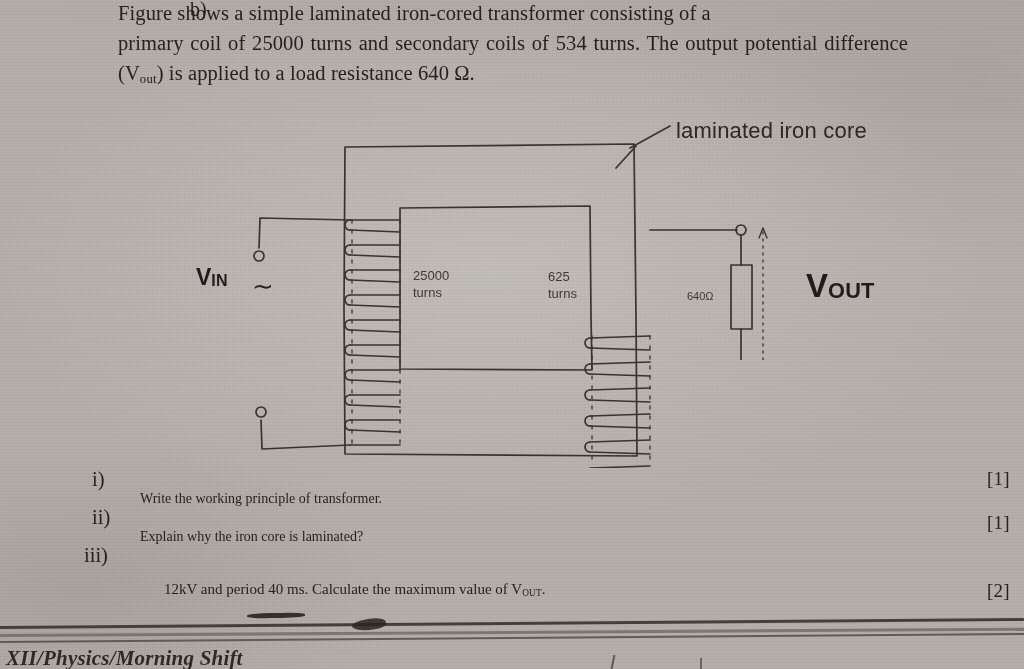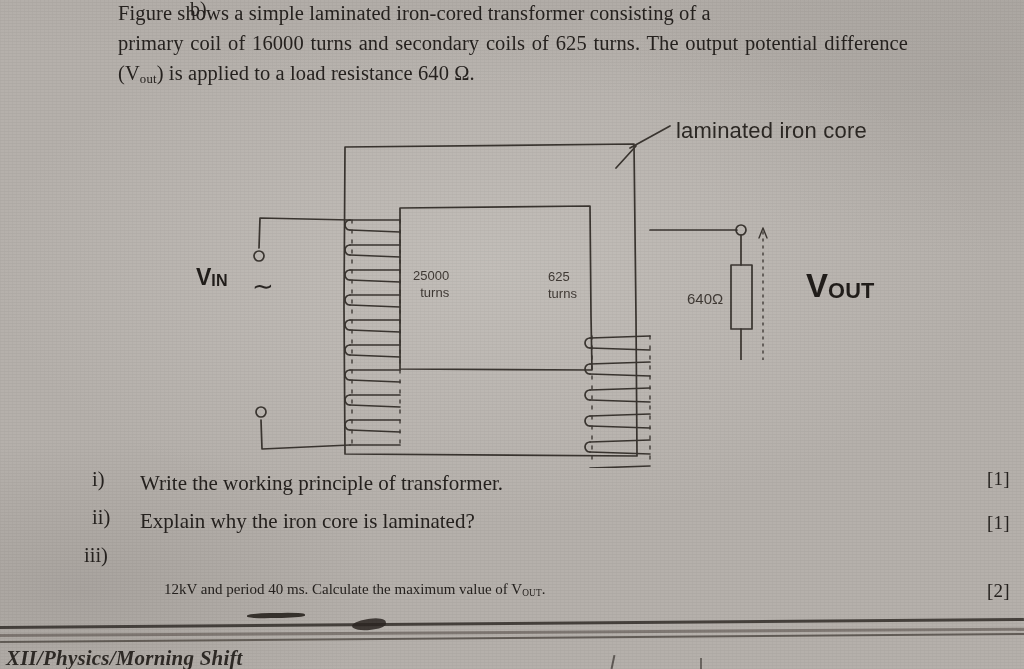--- a/index.html
+++ b/index.html
@@ -61,33 +61,33 @@
   .lbl-turns{
     position:absolute;
     font-family:"Liberation Sans",sans-serif;
     font-size:13px;color:#403a35;line-height:17px;
   }
   .lbl-p{left:413px;top:267px;}
   .lbl-s{left:548px;top:268px;}
   .lbl-res{
     position:absolute;left:687px;top:290px;
     font-family:"Liberation Sans",sans-serif;
-    font-size:15px;color:#403a35;
+    font-size:11px;color:#403a35;
   }
 
   
   .items{position:absolute;left:0;top:468px;width:1024px;}
   .item{position:relative;min-height:36px;}
   .item .num{
     position:absolute;left:92px;top:0;width:40px;
     font-size:20.5px;text-align:left;
   }
   .item .txt{
-    position:absolute;left:140px;top:0;width:780px;
-    font-size:21px;line-height:30px;
+    position:absolute;left:140px;top:16px;width:780px;
+    font-size:14px;line-height:30px;
   }
   .item .txt.wide{width:820px;text-align:justify;}
   .item .mark{
     position:absolute;right:14px;top:0;
     font-size:19px;letter-spacing:.3px;
   }
   .item .cont{
     position:absolute;left:164px;width:760px;
     font-size:15px;line-height:30px;
   }
@@ -131,21 +131,21 @@
   }
 </style>
 </head>
 <body>
 
 <div class="paper-tint"></div>
 
 <div class="qtext">
   <span class="marker">b)</span>
   <span class="clipline">Figure shows a simple laminated iron-cored transformer consisting of a</span>
-  <span>primary coil of 16000 turns and secondary coils of 625 turns. The output</span>
+  <span>primary coil of 25000 turns and secondary coils of 534 turns. The output</span>
   <span>potential difference (V</span><sub>out</sub><span>) is applied to a load resistance 640 Ω.</span>
 </div>
 
 <div class="figure">
   <svg width="1024" height="360" viewBox="0 0 1024 360">
     <g fill="none" stroke="#3a3530" stroke-width="1.7" stroke-linecap="round" stroke-linejoin="round">
 
       <path d="M345,39 L634,36 L636,210 L637,348 L345,346 L344,200 Z"></path>
 
       <path d="M400,100 L590,98 L591,208 L592,262 L400,261 Z"></path>
@@ -234,21 +234,21 @@
       <path d="M763,228 L759,238 M763,228 L767,238" stroke-width="1.4"></path>
       <path d="M763,372 L759,362 M763,372 L767,362" stroke-width="1.4"></path>
     </g>
   </svg>
 
   <span class="lbl-core" style="top:10px;text-align:center;">laminated iron core</span>
 
   <span class="lbl-vin" style="top:156px;"><span>V</span><sub>IN</sub></span>
   <span style="position:absolute;left:252px;top:163px;font-family:'Liberation Sans',sans-serif;font-size:26px;color:#2a2623;">∼</span>
 
-  <span class="lbl-turns lbl-p" style="top:159px;text-align:right;">
+  <span class="lbl-turns lbl-p" style="top:159px;">
     <span>25000</span><br><span>turns</span>
   </span>
   <span class="lbl-turns lbl-s" style="top:160px;">
     <span>625</span><br><span>turns</span>
   </span>
 
   <span class="lbl-res" style="top:182px;">640Ω</span>
 
   <span class="lbl-vout" style="top:159px;"><span>V</span><sub>OUT</sub></span>
 </div>

